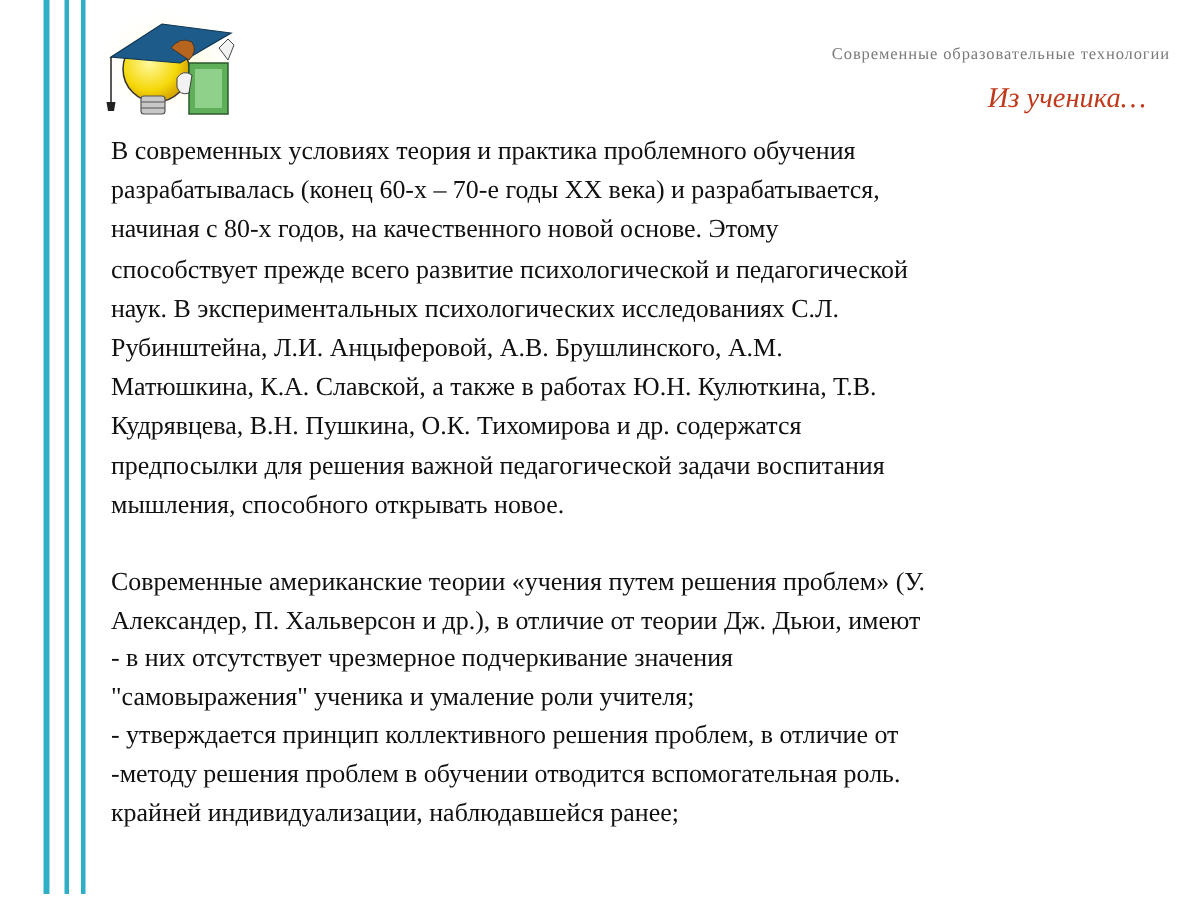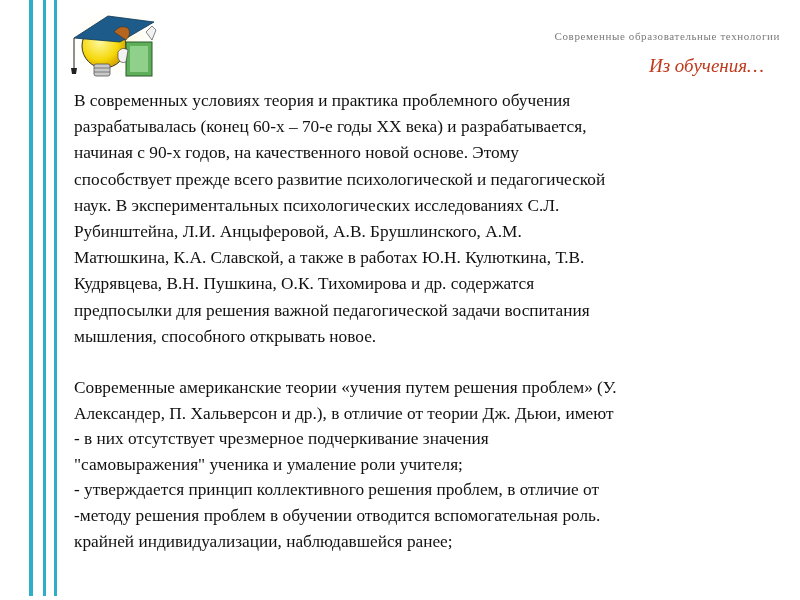--- a/index.html
+++ b/index.html
@@ -64,26 +64,26 @@
     <polygon points="9,66 15,66 14,72 10,72" fill="#222"></polygon>
     <path d="M52 30 q6 -8 14 -4 q4 6 -2 12 z" fill="#b5651d" stroke="#333" stroke-width="0.6"></path>
     <rect x="64" y="40" width="26" height="34" fill="#5fae5a" stroke="#2b5a2b" stroke-width="1"></rect>
     <rect x="68" y="44" width="18" height="26" fill="#8fd08a"></rect>
     <path d="M56 50 q4 -6 10 -2 l-2 12 q-6 2 -8 -4 z" fill="#f2f2f2" stroke="#333" stroke-width="0.6"></path>
     <path d="M84 30 l6 -6 l4 4 l-4 10 z" fill="#f2f2f2" stroke="#333" stroke-width="0.6"></path>
   </svg>
 </div>
 
 <div class="subtitle">Современные образовательные технологии</div>
-<div class="heading">Из обучения…</div>
+<div class="heading">Из ученика…</div>
 
 <p class="para p1">
   <span class="line">В современных условиях теория и практика проблемного обучения</span>
   <span class="line">разрабатывалась (конец 60-х – 70-е годы XX века) и разрабатывается,</span>
-  <span class="line">начиная с 90-х годов, на качественного новой основе. Этому</span>
+  <span class="line">начиная с 80-х годов, на качественного новой основе. Этому</span>
   <span class="line">способствует прежде всего развитие психологической и педагогической</span>
   <span class="line">наук. В экспериментальных психологических исследованиях С.Л.</span>
   <span class="line">Рубинштейна, Л.И. Анцыферовой, А.В. Брушлинского, А.М.</span>
   <span class="line">Матюшкина, К.А. Славской, а также в работах Ю.Н. Кулюткина, Т.В.</span>
   <span class="line">Кудрявцева, В.Н. Пушкина, О.К. Тихомирова и др. содержатся</span>
   <span class="line">предпосылки для решения важной педагогической задачи воспитания</span>
   <span class="line">мышления, способного открывать новое.</span>
 </p>
 
 <p class="para p2">

